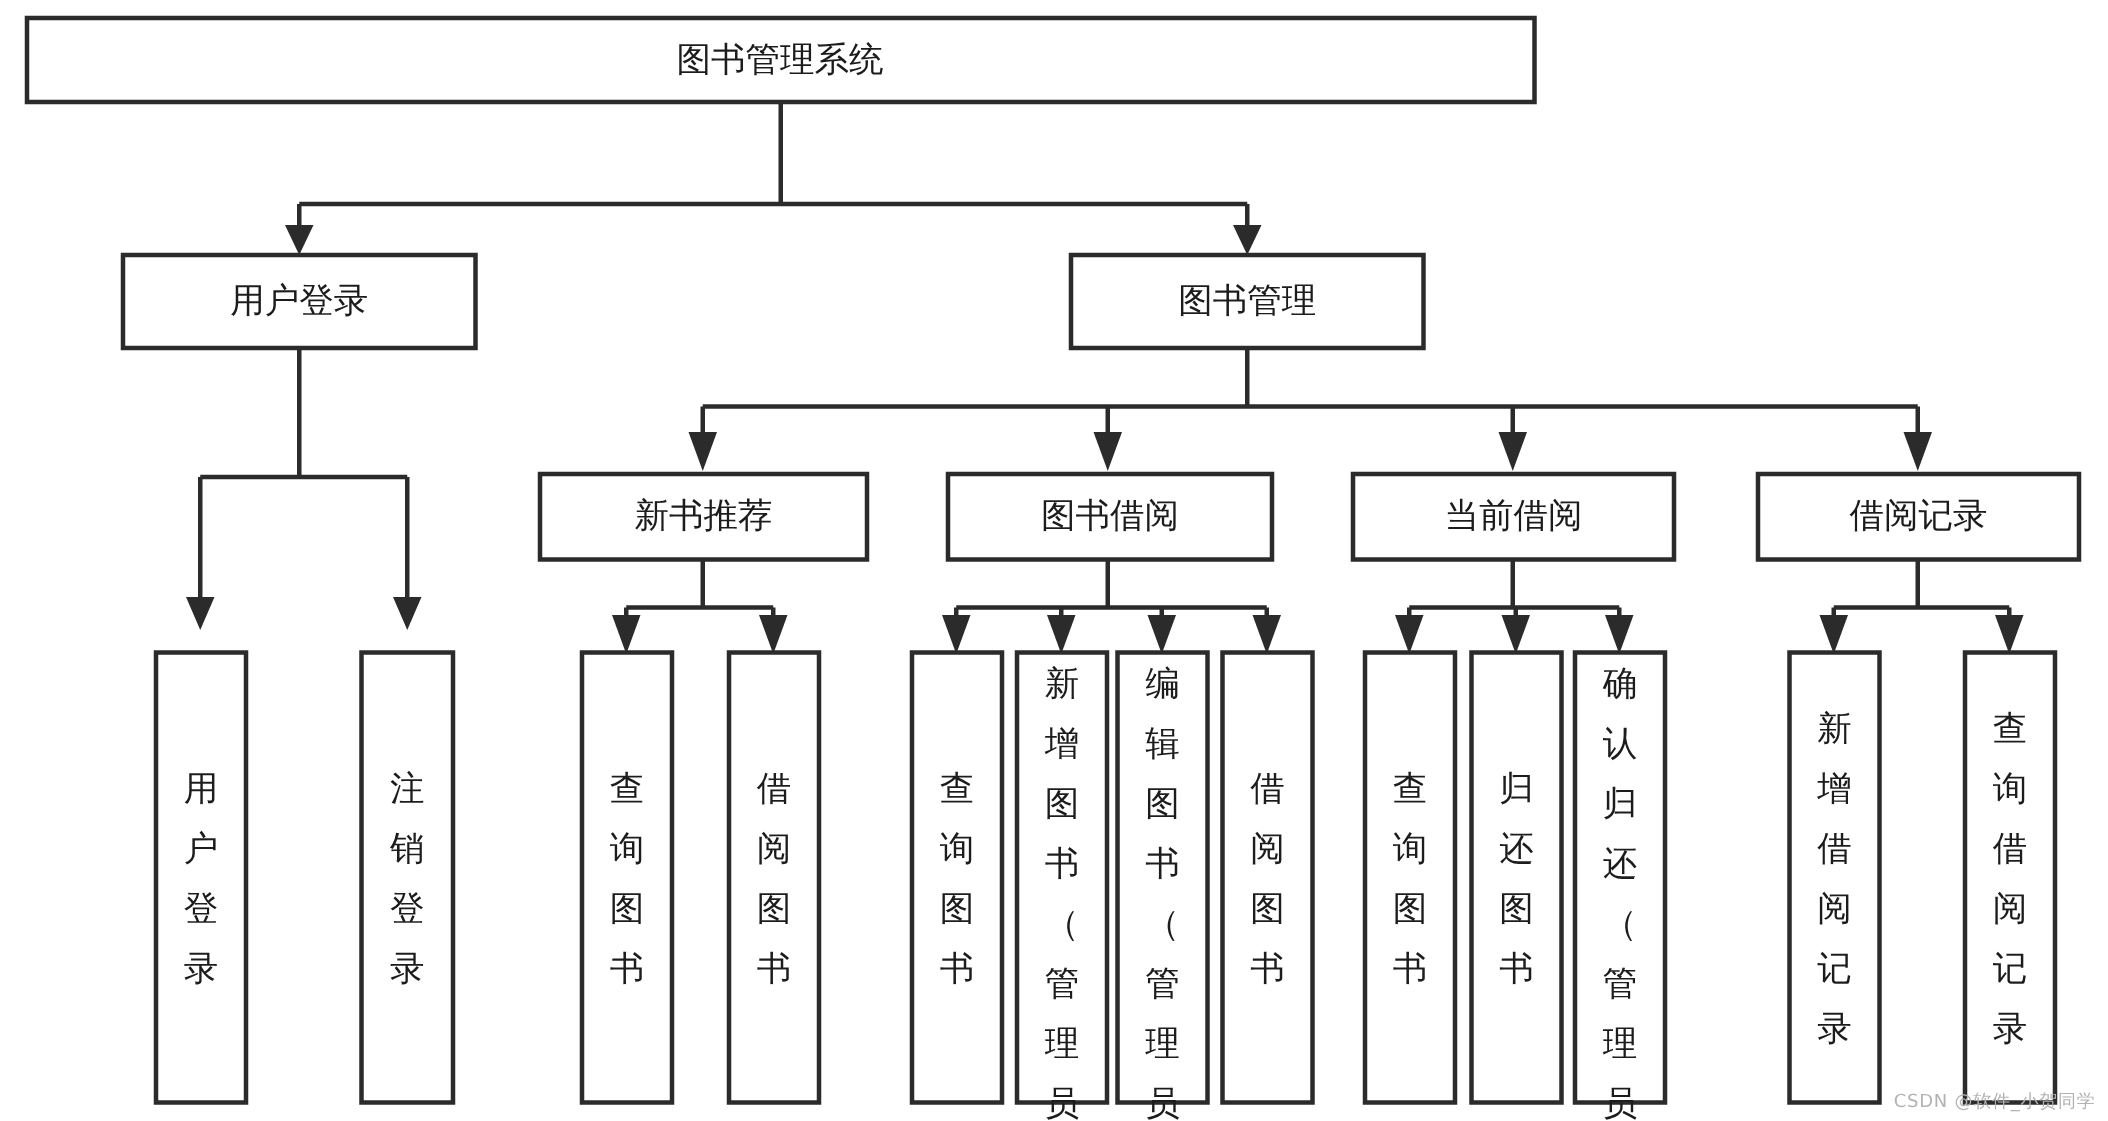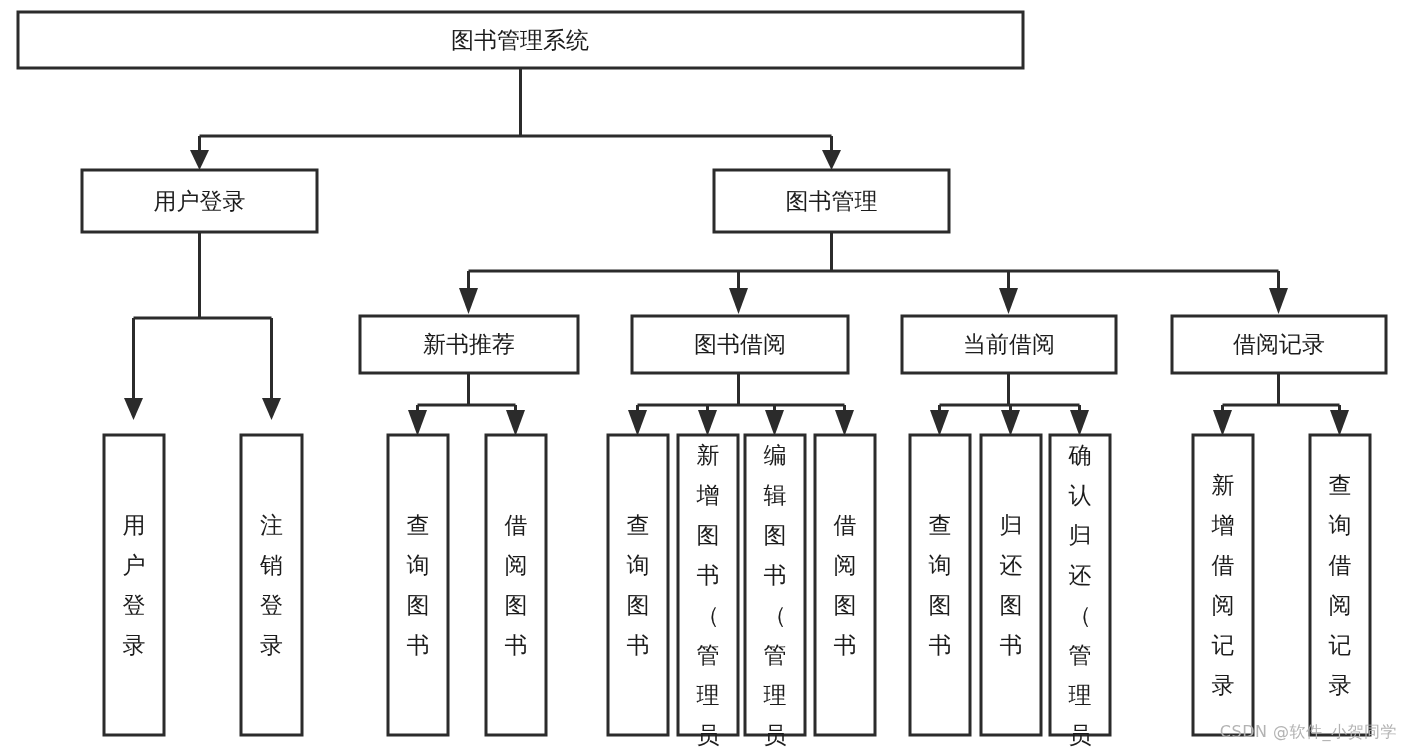--- a/index.html
+++ b/index.html
@@ -15,21 +15,21 @@
     fill:#1c1c1c;font-family:"DejaVu Sans","Liberation Sans",sans-serif;
     font-size:23px;text-anchor:middle;dominant-baseline:middle;
   }
   .leaf-label{
     fill:#1c1c1c;font-family:"DejaVu Sans","Liberation Sans",sans-serif;
     font-size:23px;text-anchor:middle;
   }
   .watermark{
     position:absolute;right:8px;bottom:4px;
     font-family:"DejaVu Sans","Liberation Sans",sans-serif;
-    font-size:16px;color:#b3b3b3;white-space:nowrap;letter-spacing:0.5px;
+    font-size:12px;color:#b3b3b3;white-space:nowrap;letter-spacing:0.5px;
   }
 </style>
 </head>
 <body>
 
 <svg id="canvas" viewBox="0 0 1405 747">
 
   <g>
 
     <path class="connector" d="M520.5,68 L520.5,136"></path>

